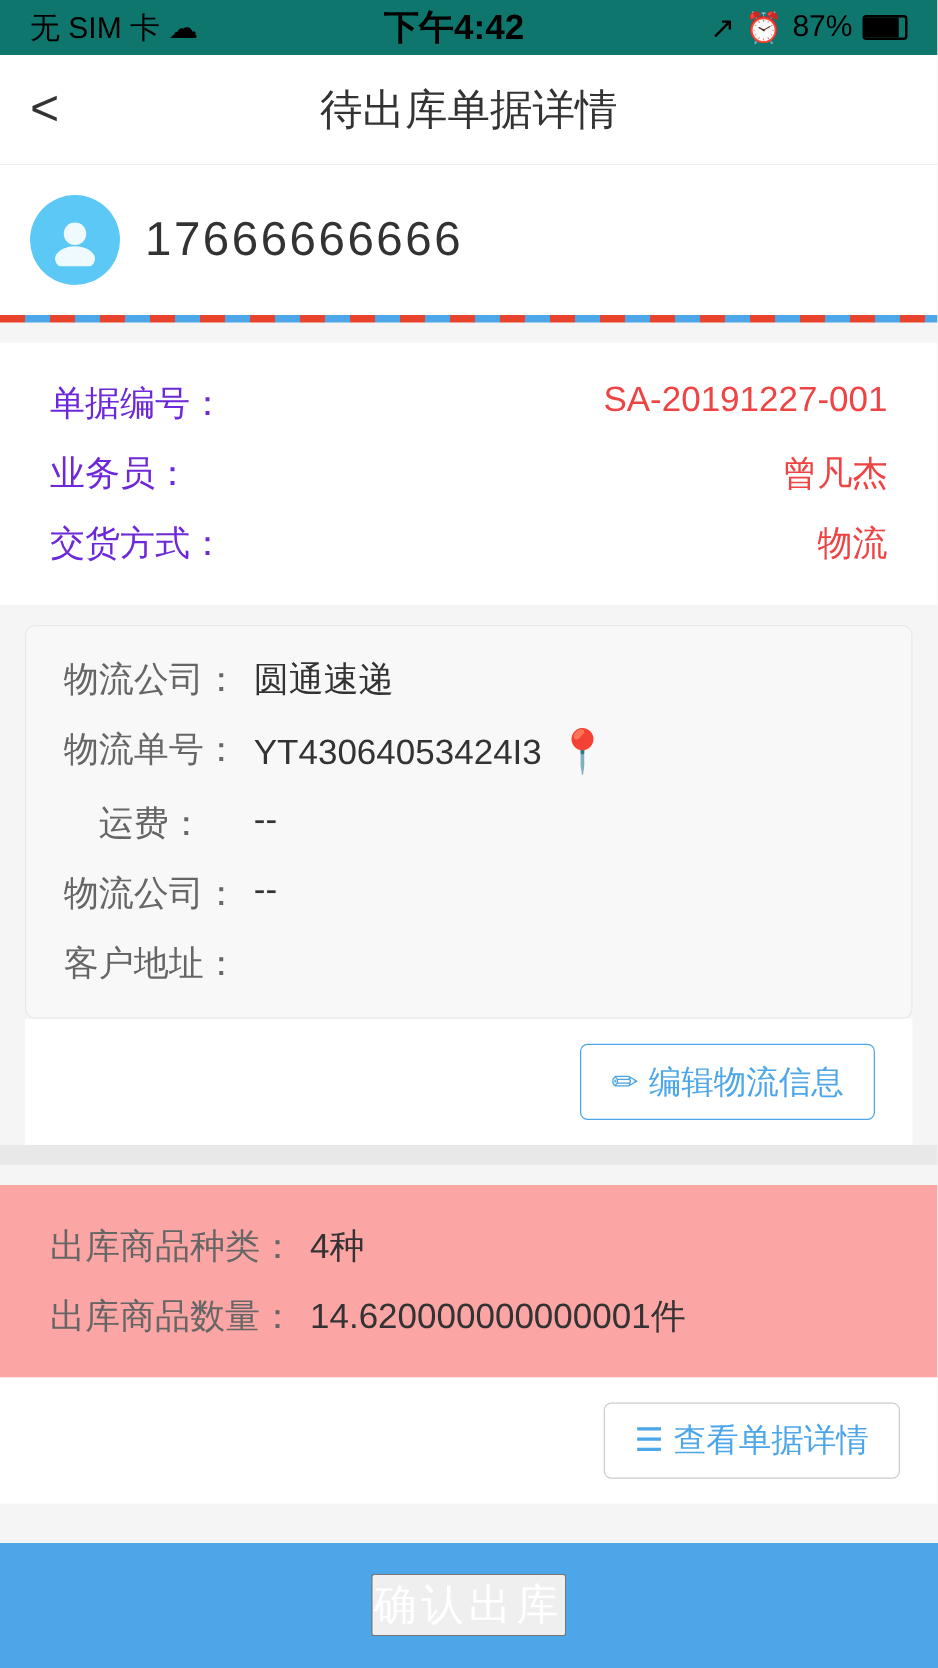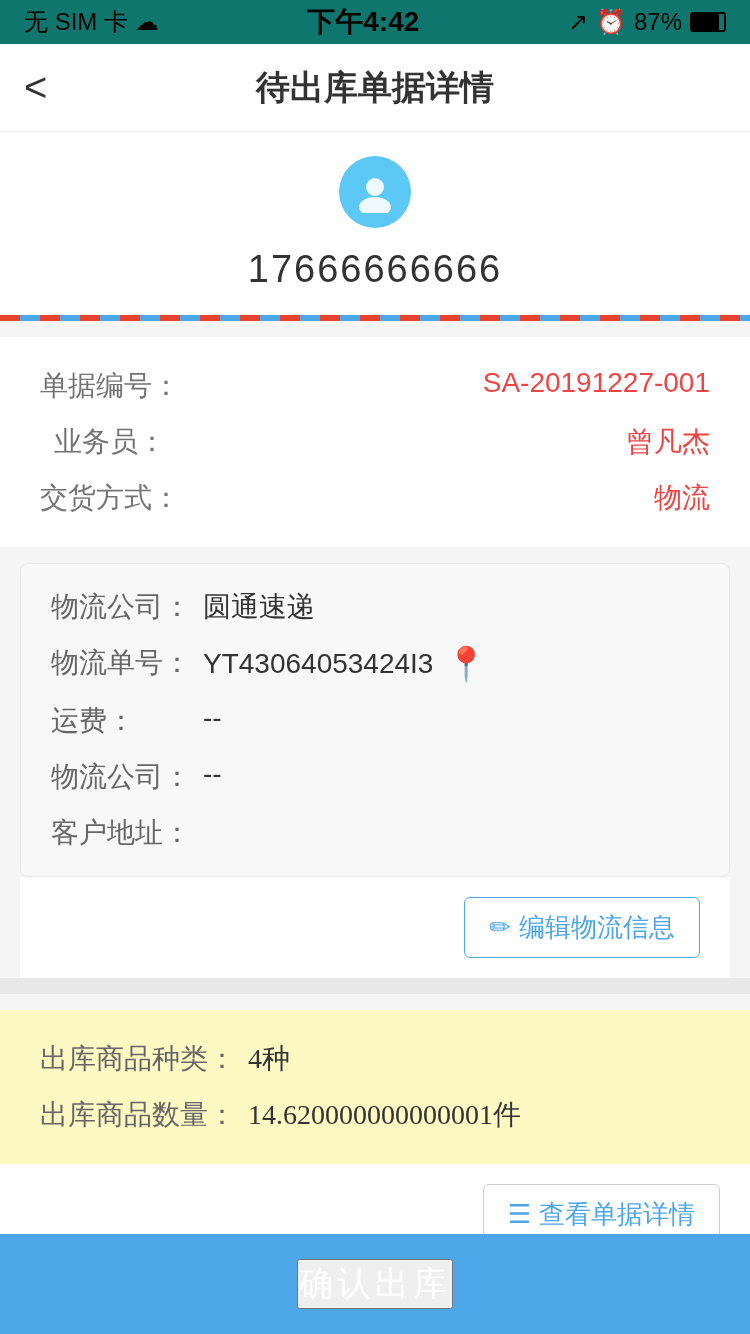--- a/index.html
+++ b/index.html
@@ -40,35 +40,34 @@
     }
     .nav-back {
       position: absolute;
       left: 24px;
       font-size: 40px;
       color: #333;
       cursor: pointer;
     }
     .nav-title {
       font-size: 34px;
-      font-weight: 700;
+      font-weight: 400;
       color: #333;
     }
 
     
     .content { background: #f5f5f5; }
 
     
     .user-header {
       background: #fff;
       padding: 24px 24px;
       display: flex;
       align-items: center;
       gap: 20px;
-      flex-direction: column;
     }
     .user-avatar {
       width: 72px;
       height: 72px;
       border-radius: 50%;
       background: #5bc8f5;
       display: flex;
       align-items: center;
       justify-content: center;
     }
@@ -97,23 +96,23 @@
       padding: 30px 40px;
     }
     .info-row {
       display: flex;
       align-items: flex-start;
       margin-bottom: 18px;
       font-size: 28px;
     }
     .info-row:last-child { margin-bottom: 0; }
     .info-label {
-      color: #737373;
+      color: #6d28d9;
       min-width: 140px;
-      text-align: center;
+      text-align: left;
       flex-shrink: 0;
     }
     .info-value {
       color: #ef4444;
       flex: 1;
       margin-left: 9px;
       text-align: right;
     }
 
     
@@ -127,21 +126,21 @@
     .logistics-row {
       display: flex;
       align-items: flex-start;
       margin-bottom: 18px;
       font-size: 28px;
     }
     .logistics-row:last-child { margin-bottom: 0; }
     .logistics-label {
       color: #666;
       min-width: 140px;
-      text-align: left;
+      text-align: center;
       flex-shrink: 0;
     }
     .logistics-value {
       color: #333;
       flex: 1;
       margin-left: 12px;
       display: flex;
       align-items: center;
       gap: 12px;
     }
@@ -168,24 +167,23 @@
       font-size: 26px;
       background: #fff;
       display: flex;
       align-items: center;
       gap: 8px;
       cursor: pointer;
     }
 
     
     .goods-section {
-      background: #fef9c3;
+      background: #fca5a5;
       margin-top: 16px;
       padding: 30px 40px;
-      font-family: Liberation Serif, serif;
     }
     .goods-row {
       display: flex;
       align-items: center;
       margin-bottom: 18px;
       font-size: 28px;
     }
     .goods-row:last-child { margin-bottom: 0; }
     .goods-label {
       color: #666;

